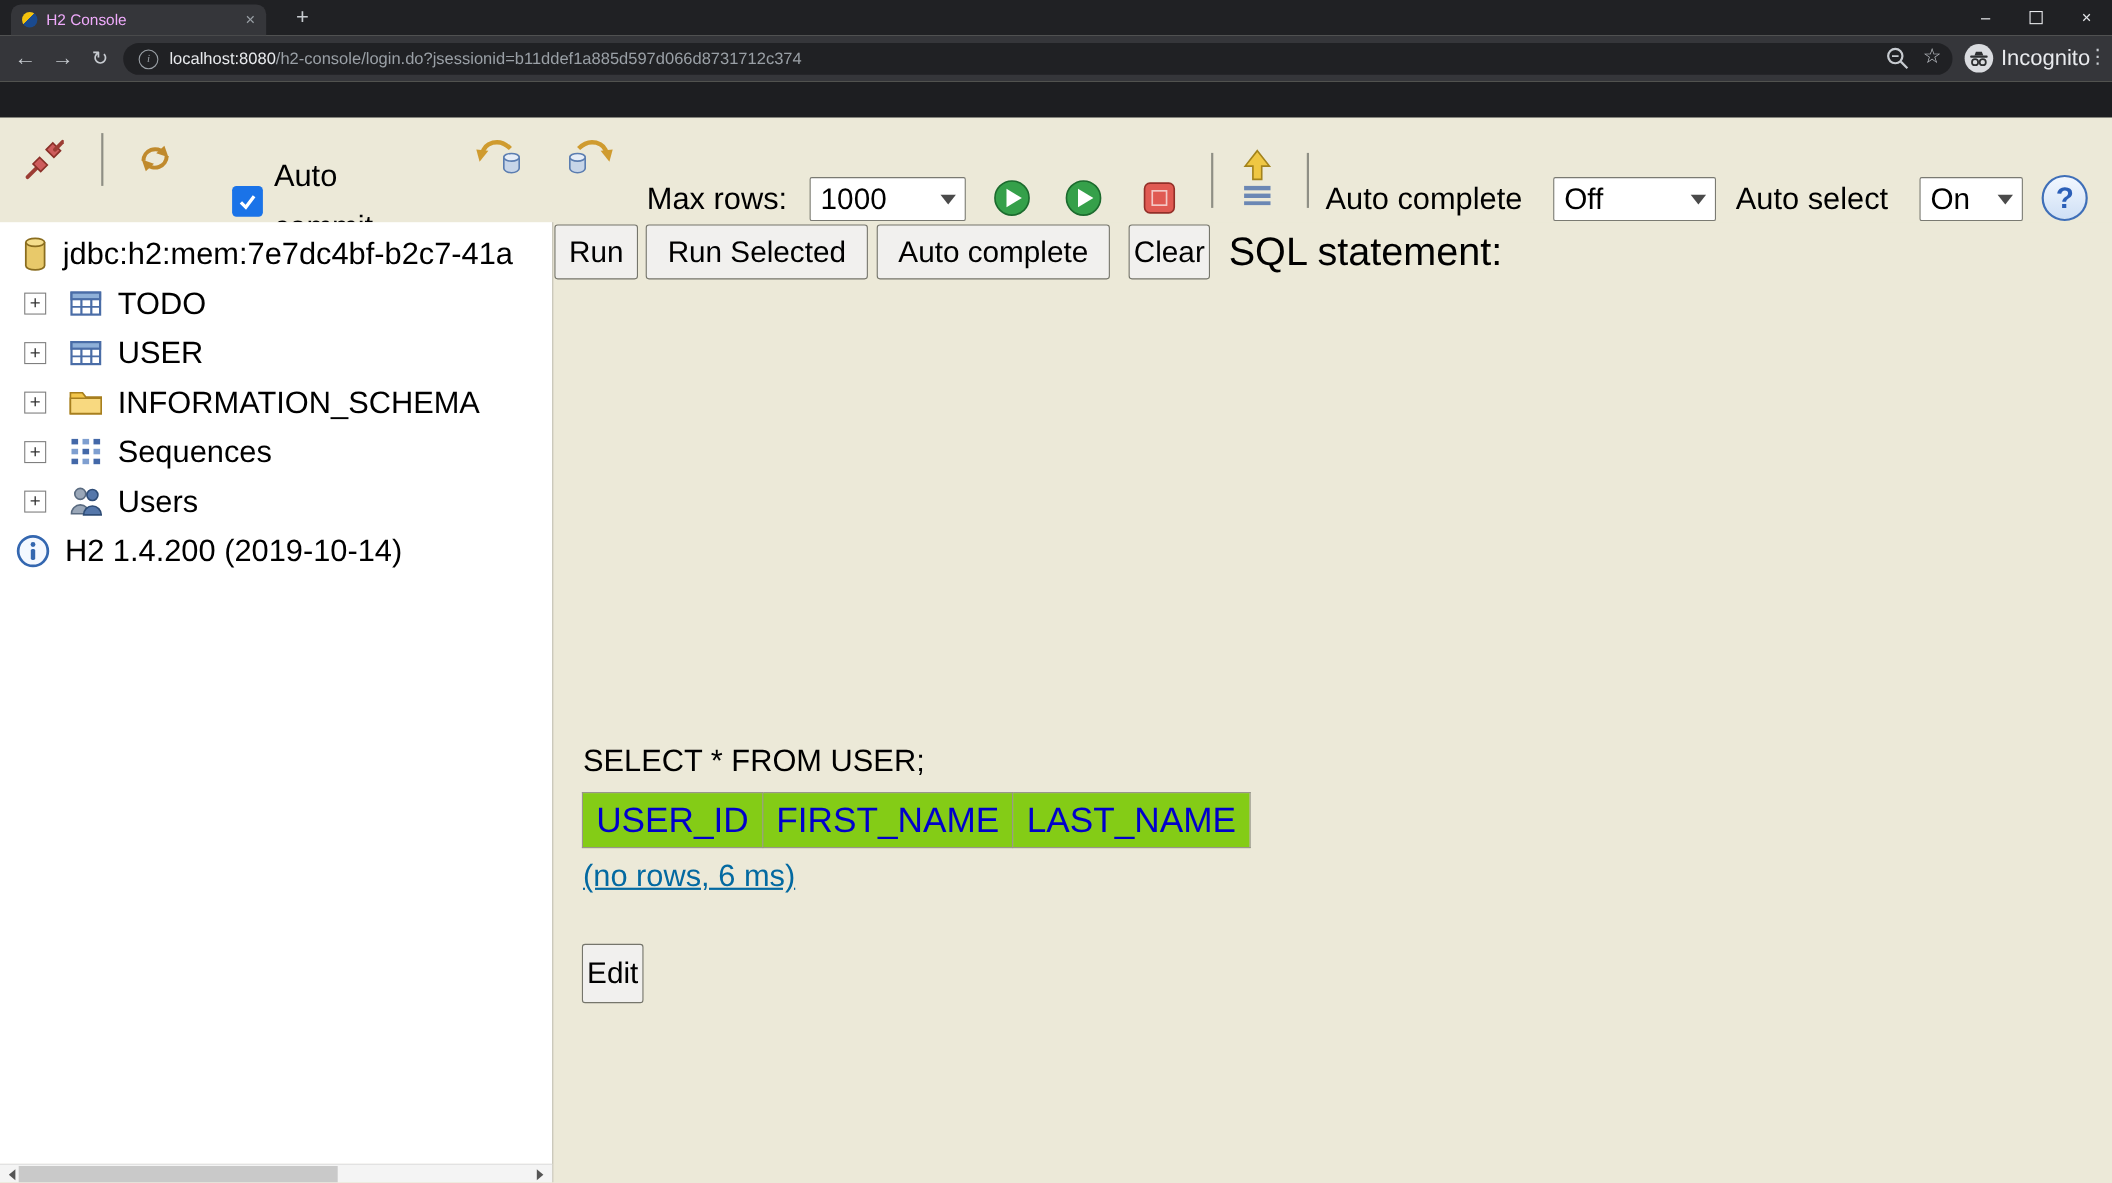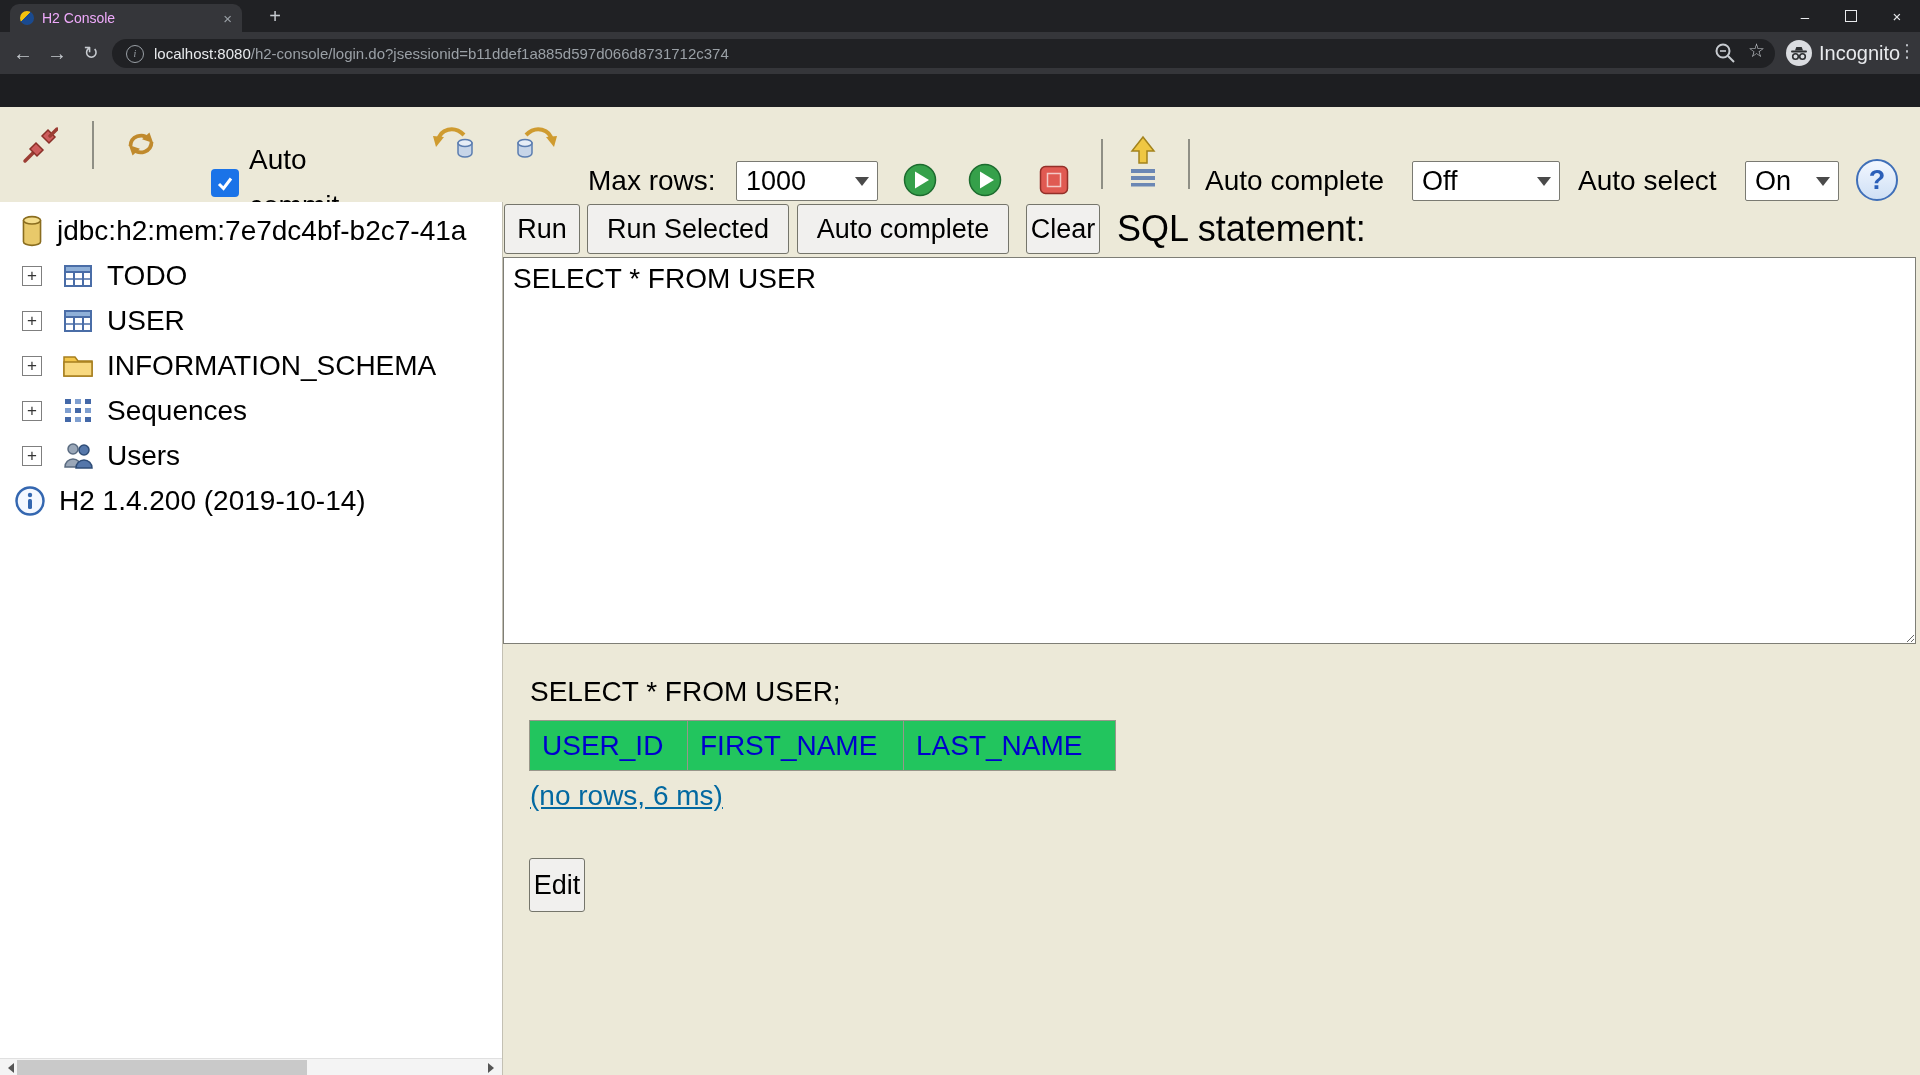--- a/index.html
+++ b/index.html
@@ -67,21 +67,21 @@
   #btn-run{left:504px;top:204px;width:76px;}
   #btn-runsel{left:587px;top:204px;width:202px;}
   #btn-autocomplete{left:797px;top:204px;width:212px;}
   #btn-clear{left:1026px;top:204px;width:74px;}
   #sql-label{position:absolute;left:1117px;top:204px;height:50px;line-height:50px;font-size:36px;color:#000;}
   #sql-textarea{position:absolute;left:503px;top:257px;width:1413px;height:387px;background:#fff;border:1px solid #7e7e76;padding:5px 9px;font-family:"Liberation Sans",sans-serif;font-size:28px;color:#000;resize:both;outline:none;box-sizing:border-box;}
 
   
   #results-echo{position:absolute;left:530px;top:676px;font-size:28px;color:#000;}
   #results-table{position:absolute;left:529px;top:720px;border-collapse:collapse;}
-  #results-table th{border:1px solid #98968a;font-weight:normal;font-size:28px;color:#0000cc;text-align:left;padding:0 12px;height:50px;box-sizing:border-box;background:#22c55e;}
+  #results-table th{border:1px solid #98968a;font-weight:normal;font-size:32px;color:#0000cc;text-align:left;padding:0 12px;height:50px;box-sizing:border-box;background:#84cc16;}
   #col-0{width:158px;} #col-1{width:216px;} #col-2{width:212px;}
   #results-status{position:absolute;left:530px;top:780px;font-size:28px;color:#0369a1;text-decoration:underline;}
   #btn-edit{left:529px;top:858px;width:56px;height:54px;}
 
   
   #sidebar{position:absolute;left:0;top:202px;width:502px;height:856px;background:#fff;overflow:hidden;padding-top:6px;box-sizing:border-box;}
   .tree-row{display:flex;align-items:center;height:45px;white-space:nowrap;}
   .tree-label{font-size:28px;color:#000;margin-left:13px;}
   .plus-box{width:20px;height:20px;margin-left:22px;border:1px solid #7f7f7f;background:#fff;font-size:17px;line-height:18px;text-align:center;color:#333;flex:0 0 auto;box-sizing:border-box;}
   .tree-icon{margin-left:20px;width:32px;height:32px;flex:0 0 auto;display:flex;align-items:center;justify-content:center;}
@@ -313,21 +313,20 @@
     <span class="scroll-arrow" id="hscroll-right">
         <span class="tri-right"></span>
       </span>
   </div>
 
   <button class="h2-btn" id="btn-run">Run</button>
   <button class="h2-btn" id="btn-runsel">Run Selected</button>
   <button class="h2-btn" id="btn-autocomplete">Auto complete</button>
   <button class="h2-btn" id="btn-clear">Clear</button>
   <span id="sql-label">SQL statement:</span>
-  <textarea id="sql-textarea" spellcheck="false" style="">SELECT * FROM USER</textarea>
 
   <div id="results-echo">SELECT * FROM USER;</div>
   <table id="results-table">
     <tbody>
         <tr>
       <th id="col-0">USER_ID</th>
       <th id="col-1">FIRST_NAME</th>
       <th id="col-2">LAST_NAME</th>
     </tr>
   </tbody>

